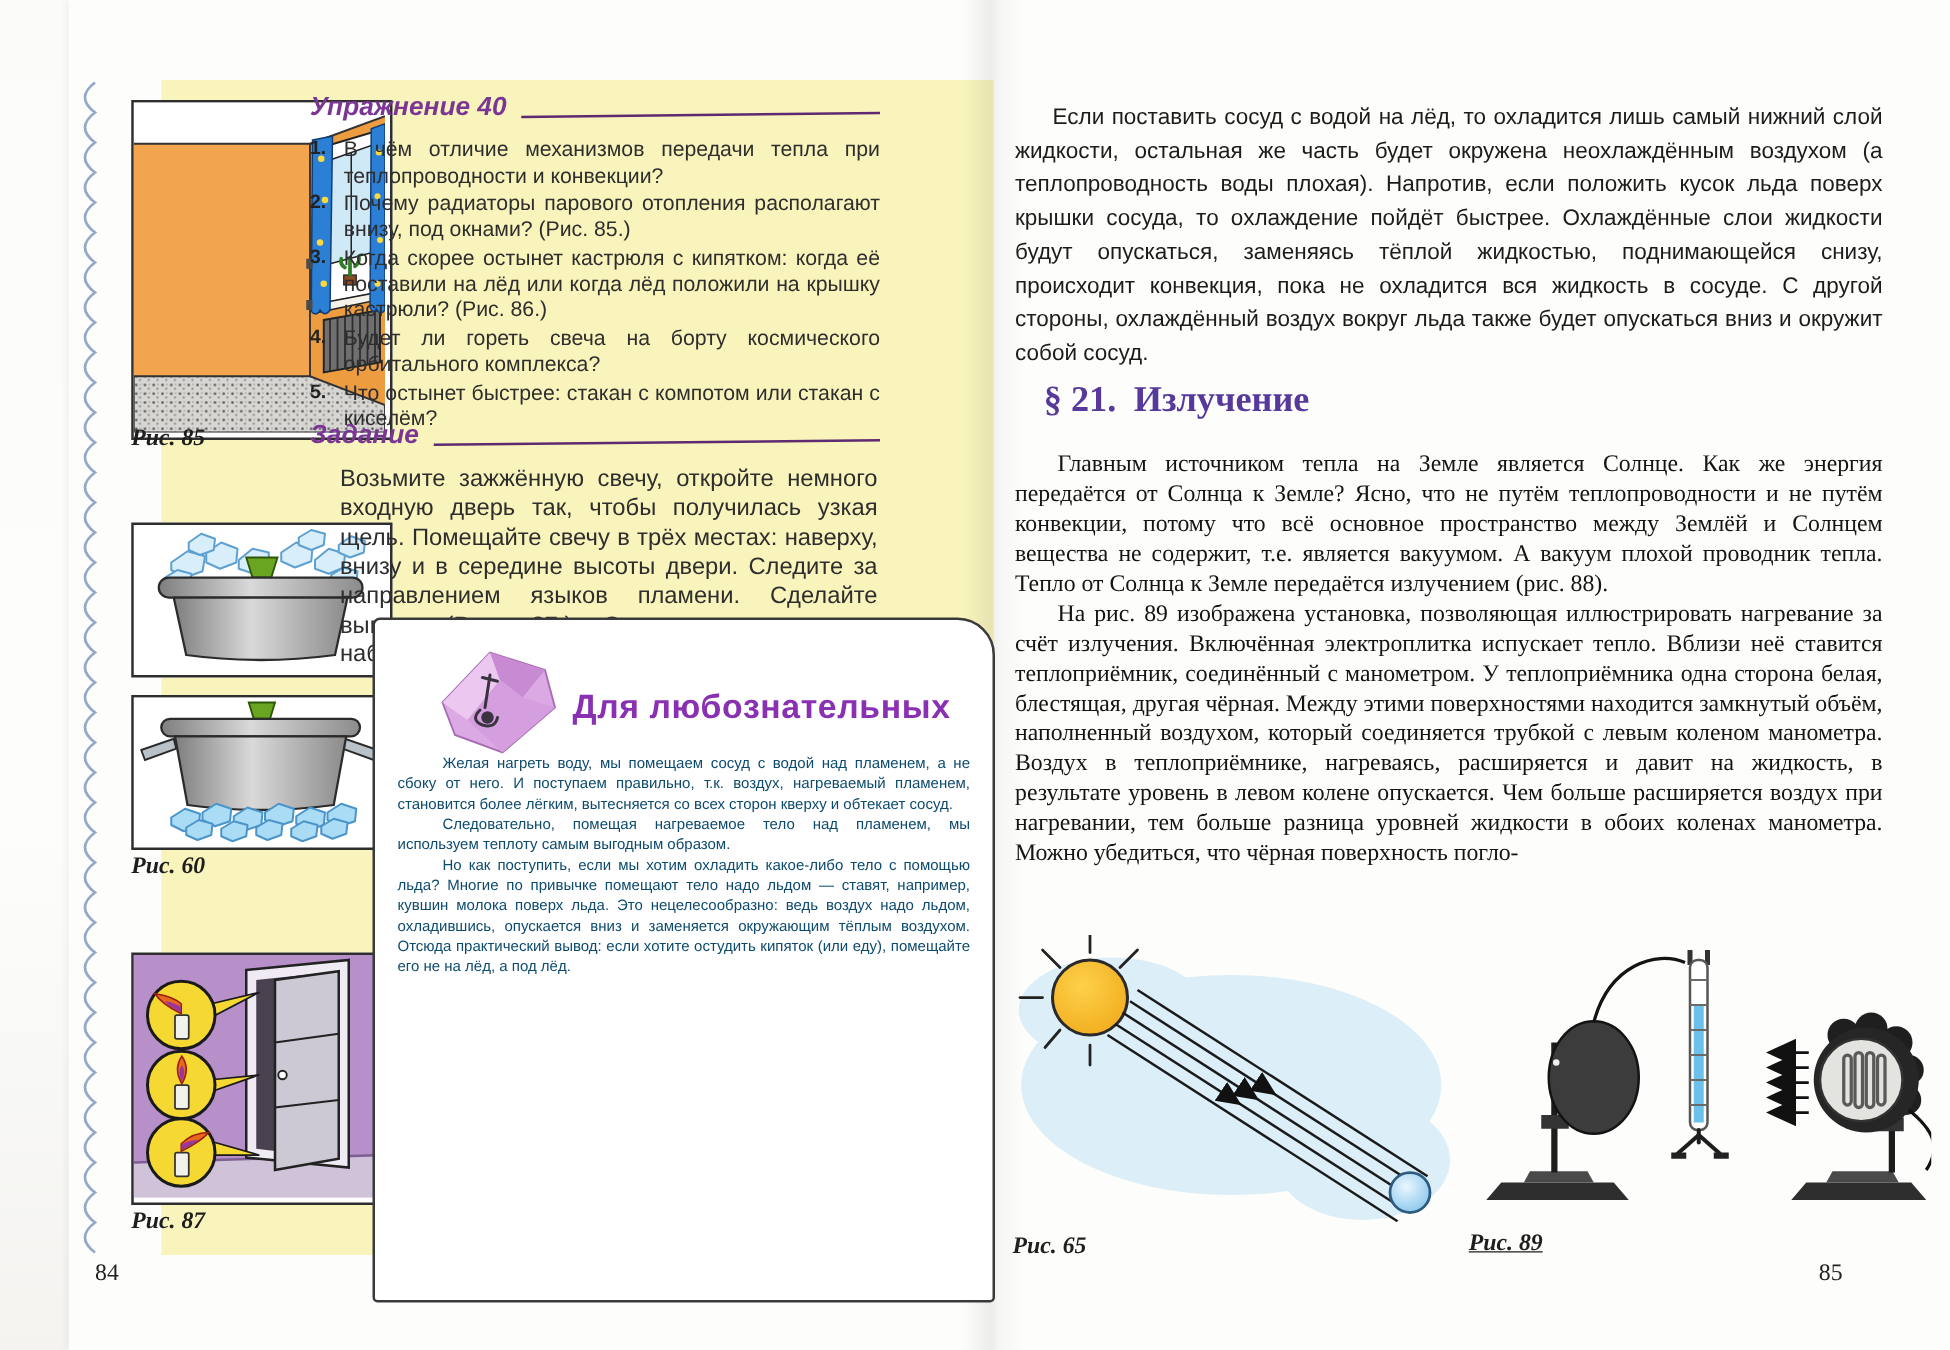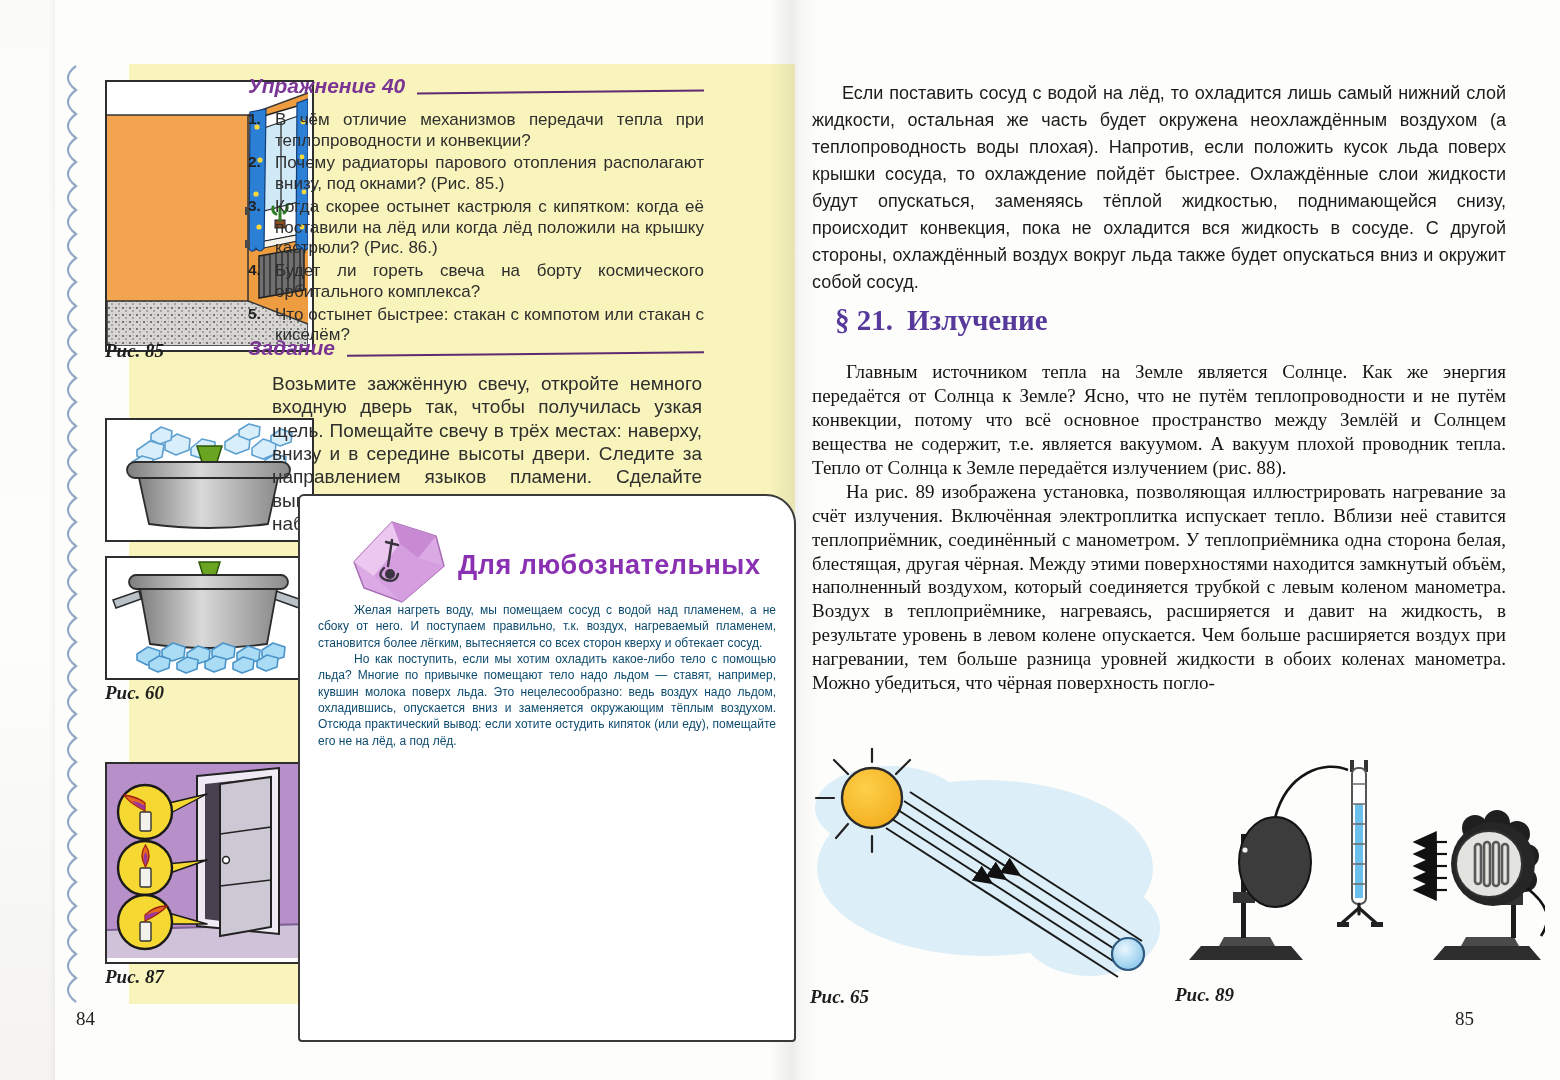--- a/index.html
+++ b/index.html
@@ -287,20 +287,21 @@
       <g stroke="#3a3340" stroke-width="2.4" fill="none" stroke-linecap="round">
         <path d="M52 30 l-4 26"></path>
         <path d="M46 32 l12 3"></path>
         <path d="M44 58 q-8 8 2 12 q10 3 12 -6"></path>
         <circle cx="50" cy="64" r="5" fill="#3a3340" stroke="none"></circle>
       </g>
     </svg>
     <div class="curious-title">Для любознательных</div>
     <div class="curious-text">
       <p>Желая нагреть воду, мы помещаем сосуд с водой над пламенем, а не сбоку от него. И поступаем правильно, т.к. воздух, нагреваемый пламенем, становится более лёгким, вытесняется со всех сторон кверху и обтекает сосуд.</p>
+      <p>Следовательно, помещая нагреваемое тело над пламенем, мы используем теплоту самым выгодным образом.</p>
       <p>Но как поступить, если мы хотим охладить какое-либо тело с помощью льда? Многие по привычке помещают тело надо льдом — ставят, например, кувшин молока поверх льда. Это нецелесообразно: ведь воздух надо льдом, охладившись, опускается вниз и заменяется окружающим тёплым воздухом. Отсюда практический вывод: если хотите остудить кипяток (или еду), помещайте его не на лёд, а под лёд.</p>
     </div>
   </div>
 
   <div class="pagenum" style="left:76px;top:1008px;">84</div>
 
   <div class="page page-right">
     <div class="intro">Если поставить сосуд с водой на лёд, то охладится лишь самый нижний слой жидкости, остальная же часть будет окружена неохлаждённым воздухом (а теплопроводность воды плохая). Напротив, если положить кусок льда поверх крышки сосуда, то охлаждение пойдёт быстрее. Охлаждённые слои жидкости будут опускаться, заменяясь тёплой жидкостью, поднимающейся снизу, происходит конвекция, пока не охладится вся жидкость в сосуде. С другой стороны, охлаждённый воздух вокруг льда также будет опускаться вниз и окружит собой сосуд.</div>
 
     <div class="section-h">
@@ -419,19 +420,19 @@
       <circle cx="318" cy="118" r="42" fill="#262626"></circle>
       <circle cx="314" cy="118" r="33" fill="#e3e3df" stroke="#333" stroke-width="2"></circle>
       <g fill="none" stroke="#595959" stroke-width="2.6">
         <rect x="300" y="98" width="6" height="40" rx="3"></rect>
         <rect x="309" y="96" width="6" height="44" rx="3"></rect>
         <rect x="318" y="96" width="6" height="44" rx="3"></rect>
         <rect x="327" y="98" width="6" height="40" rx="3"></rect>
       </g>
       <path d="M352 142 C 372 158, 378 172, 366 190" fill="none" stroke="#111" stroke-width="2.6"></path>
     </svg>
-    <div class="figcap" style="left:380px;top:984px;width:370px;">Рис. 89</div>
+    <div class="figcap" style="left:380px;top:984px;width:370px;text-decoration:underline;">Рис. 89</div>
 
     <div class="pagenum" style="left:660px;top:1008px;">85</div>
   </div>
 
   <div class="gutter"></div>
 </div>
 
 </body></html>

